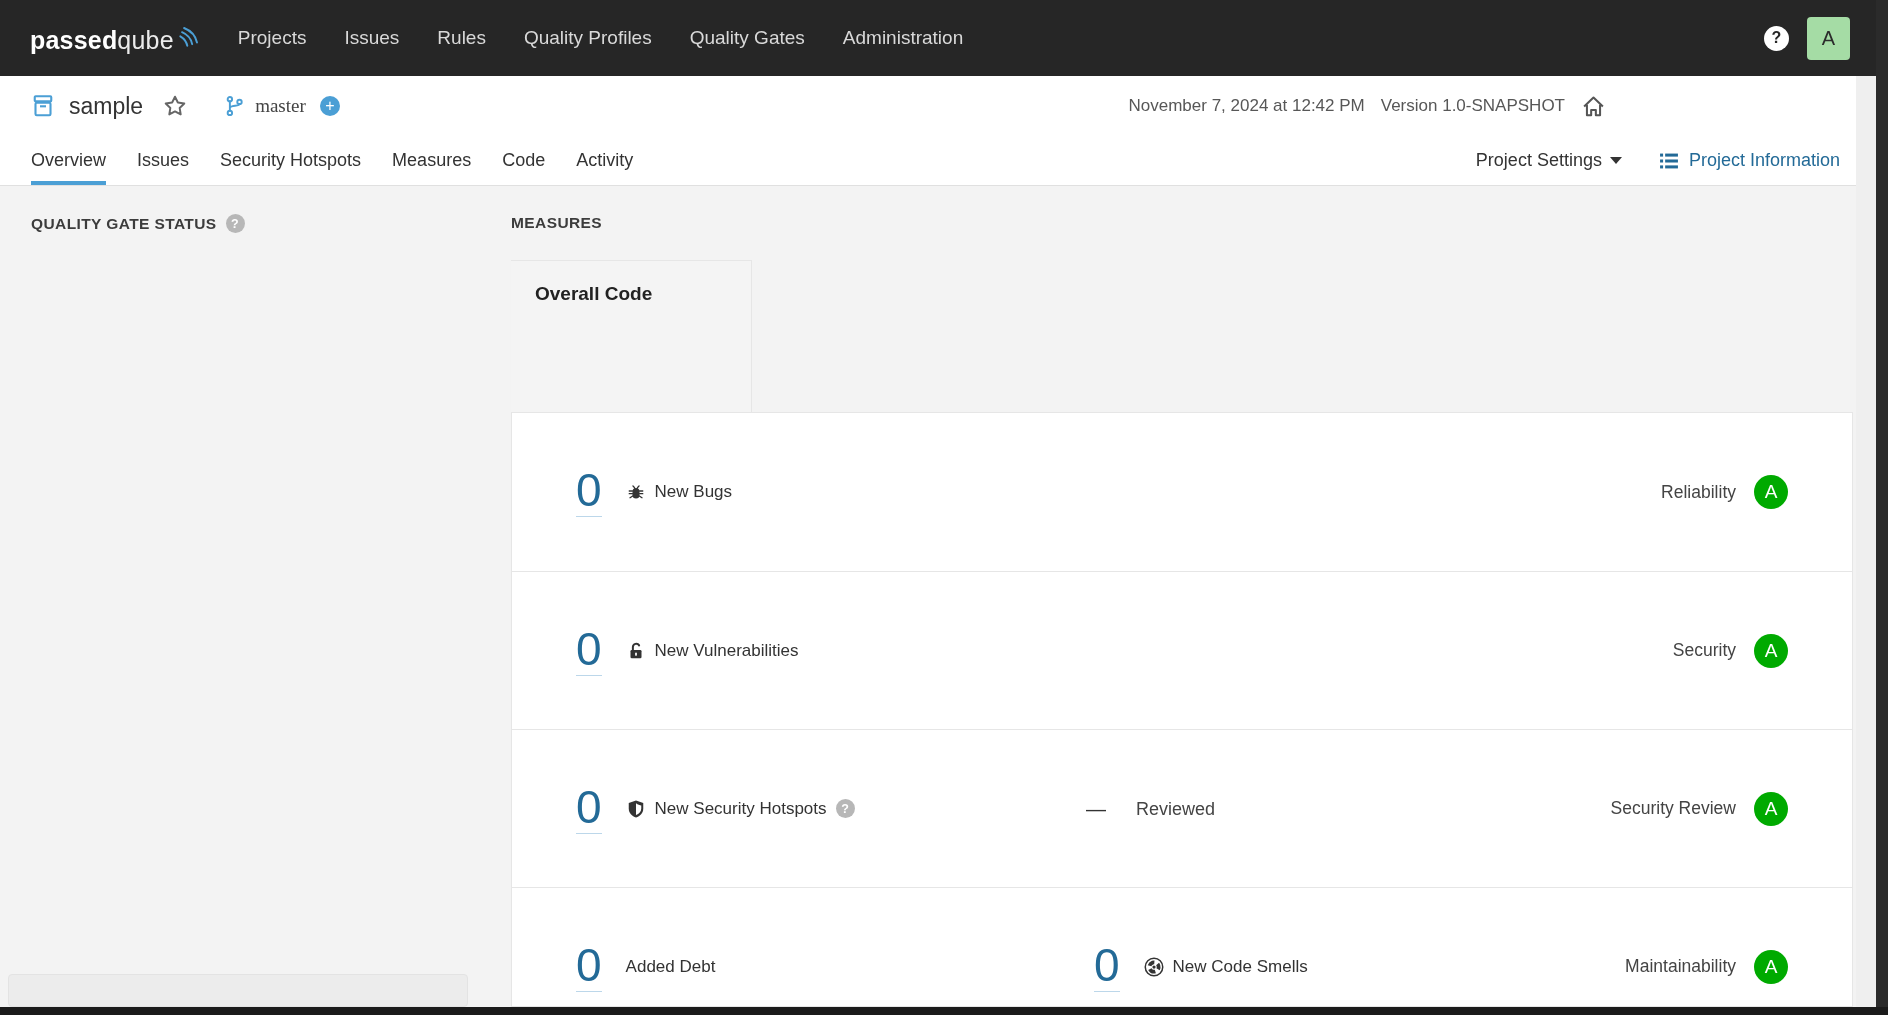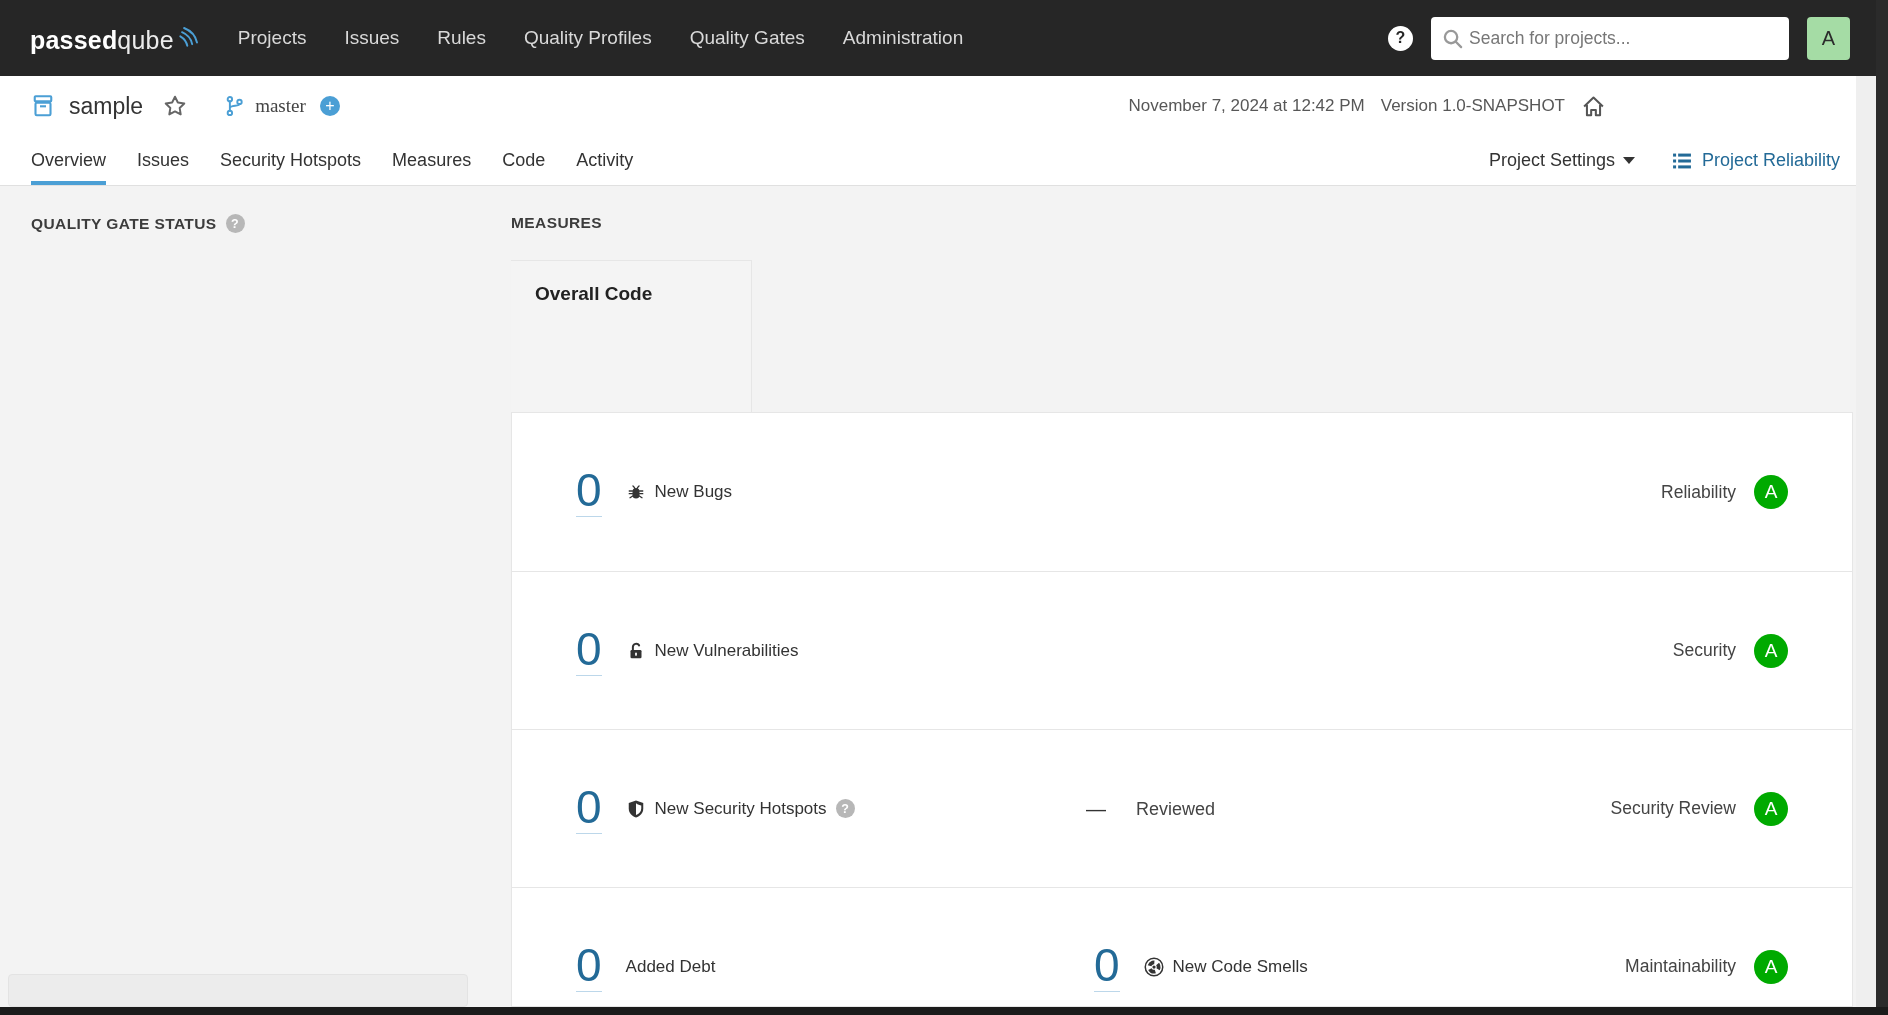--- a/index.html
+++ b/index.html
@@ -109,27 +109,20 @@
   <div class="nav-items">
     <span class="nav-item">Projects</span>
     <span class="nav-item">Issues</span>
     <span class="nav-item">Rules</span>
     <span class="nav-item">Quality Profiles</span>
     <span class="nav-item">Quality Gates</span>
     <span class="nav-item">Administration</span>
   </div>
   <div class="nav-right">
     <div class="help-btn">?</div>
-    <div class="searchbox">
-      <svg class="search-icon ico" width="23" height="23" viewBox="0 0 16 16" fill="none" stroke="#999" stroke-width="1.6" stroke-linecap="round">
-        <circle cx="7" cy="7" r="4.3"></circle>
-          <path d="M10.3 10.3 L14 14"></path>
-      </svg>
-      <input type="text" placeholder="Search for projects..." style="">
-    </div>
     <div class="avatar">A</div>
   </div>
 </div>
 
 <div class="proj-header">
   <div class="proj-title">
     <svg class="ico" width="24" height="24" viewBox="0 0 16 16" fill="none" stroke="#4b9fd5" stroke-width="1.4" stroke-linejoin="round">
       <rect x="2.5" y="1.5" width="11" height="3.4" rx=".6"></rect>
       <rect x="3" y="5.8" width="10" height="8.4" rx=".8"></rect>
       <path d="M6 8.2 H10"></path>
@@ -175,21 +168,21 @@
     </div>
     <div class="proj-info">
       <svg class="ico" width="22" height="22" viewBox="0 0 16 16" fill="#236a97">
         <rect x="1.5" y="2.6" width="2.2" height="2.2"></rect>
           <rect x="5.2" y="2.6" width="9.3" height="2.2"></rect>
         <rect x="1.5" y="6.9" width="2.2" height="2.2"></rect>
           <rect x="5.2" y="6.9" width="9.3" height="2.2"></rect>
         <rect x="1.5" y="11.2" width="2.2" height="2.2"></rect>
           <rect x="5.2" y="11.2" width="9.3" height="2.2"></rect>
       </svg>
-      <span>Project Reliability</span>
+      <span>Project Information</span>
     </div>
   </div>
 </div>
 
 <div class="content">
 
   <div class="section-label qg-label">
     <span>QUALITY GATE STATUS</span>
     <span class="help-gray">?</span>
   </div>

